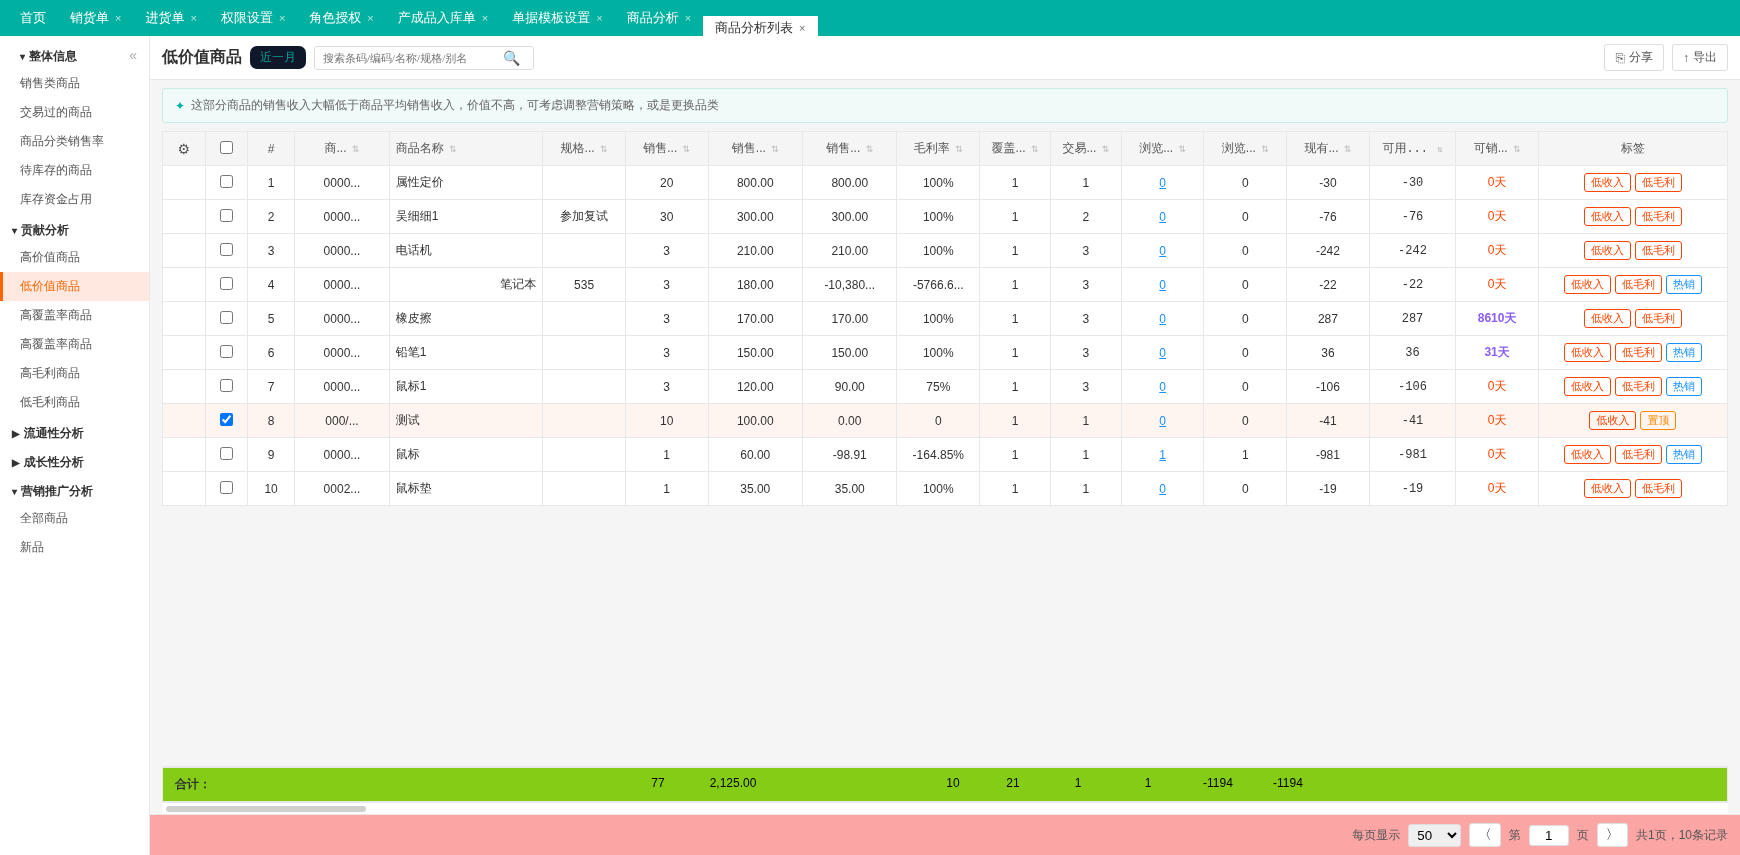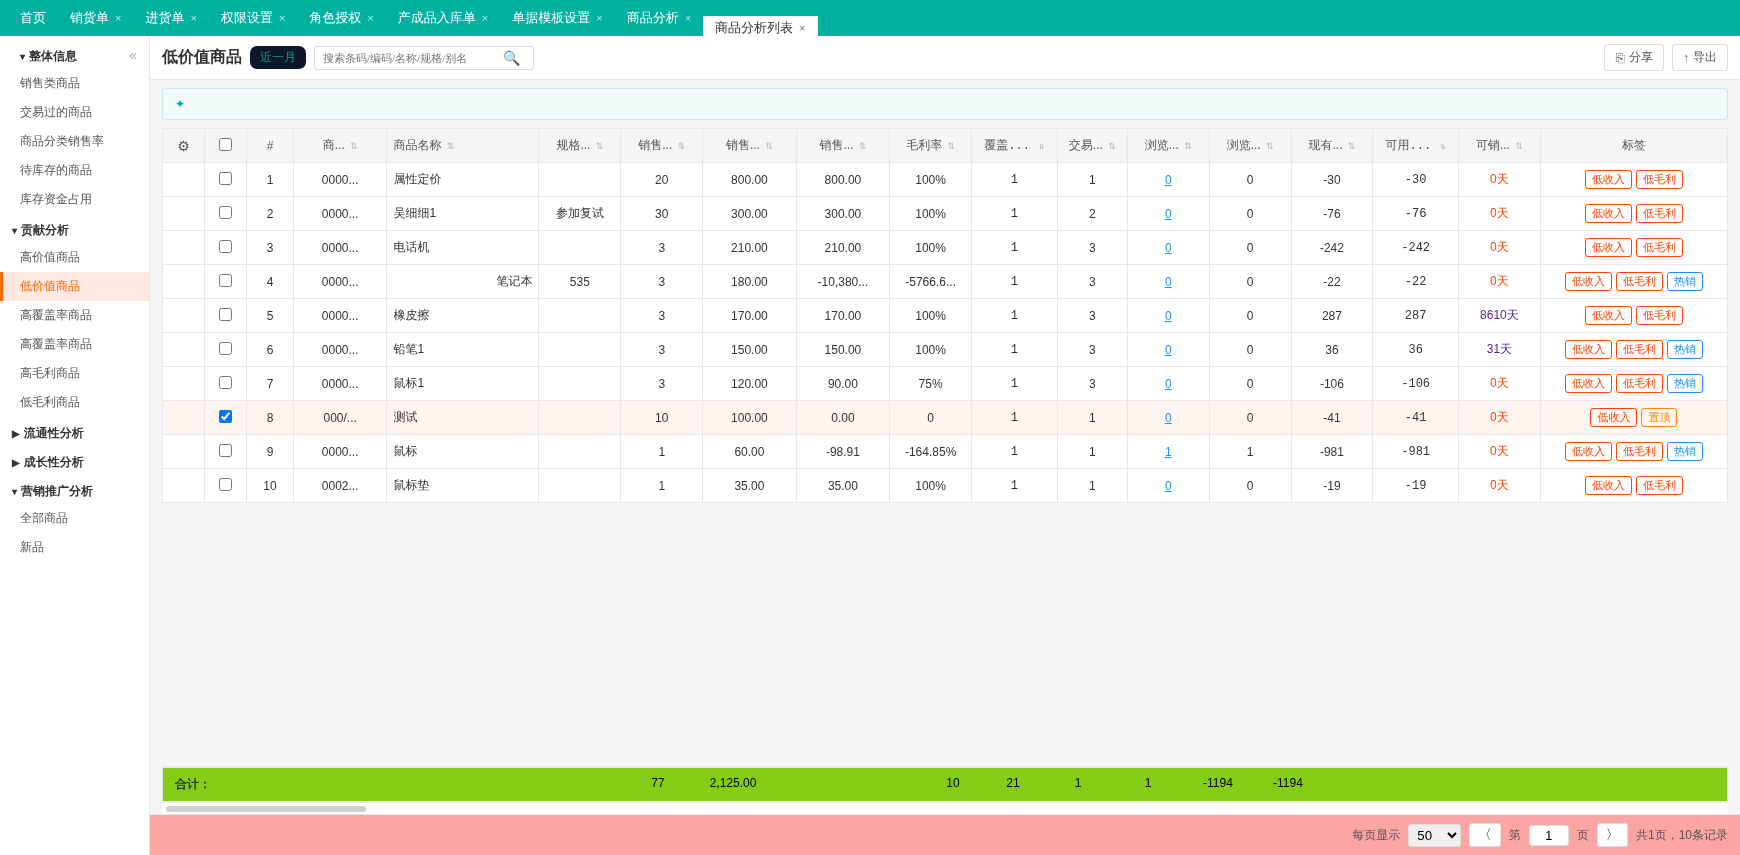--- a/index.html
+++ b/index.html
@@ -45,32 +45,32 @@
     th { padding: 8px 6px; text-align: center; font-weight: normal; color: #555; border: 1px solid #e8e8e8; font-size: 12px; white-space: nowrap; position: relative; cursor: pointer; }
     th .sort-arrows { font-size: 9px; color: #bbb; margin-left: 2px; }
     td { padding: 7px 6px; text-align: center; border: 1px solid #e8e8e8; color: #333; font-size: 12px; white-space: nowrap; }
     tr.highlighted td { background: #fff5f0; }
     .tag { display: inline-block; padding: 1px 6px; border-radius: 3px; font-size: 11px; margin: 0 2px; }
     .tag-red { color: #ff4400; border: 1px solid #ff4400; }
     .tag-orange { color: #ff8800; border: 1px solid #ff8800; }
     .tag-blue { color: #1890ff; border: 1px solid #1890ff; }
     .link { color: #1890ff; text-decoration: underline; cursor: pointer; }
     .days-red { color: #ff4400; }
-    .days-normal { color: #4c1d95; }
+    .days-normal { color: #8b5cf6; font-weight: bold; }
     .col-settings { width: 36px; }
     .col-checkbox { width: 36px; }
     .col-num { width: 40px; }
     .col-code { width: 80px; }
     .col-name { width: 130px; text-align: left; }
     .col-spec { width: 70px; }
     .col-sale { width: 70px; }
     .col-sale2 { width: 80px; }
     .col-sale3 { width: 80px; }
     .col-gross { width: 70px; }
-    .col-cover { width: 60px; font-family: Liberation Mono, monospace; }
+    .col-cover { width: 60px; }
     .col-trade { width: 60px; }
     .col-browse { width: 70px; }
     .col-browse2 { width: 70px; }
     .col-stock { width: 70px; }
     .col-avail { width: 70px; font-family: Liberation Mono, monospace; }
     .col-sellable { width: 70px; }
     .col-tag { width: 160px; }
 
     
     .table-footer { background: #84cc16; border: 1px solid #e8e8e8; border-top: 2px solid #e8e8e8; padding: 8px 12px; display: flex; margin: 0 12px; }
@@ -185,20 +185,21 @@
         </button>
         <button class="action-btn">
           <span>↑</span>
           <span>导出</span>
         </button>
       </div>
     </div>
 
     <div class="notice-bar">
       <span class="notice-icon">✦</span>
+      <span>这部分商品的销售收入大幅低于商品平均销售收入，价值不高，可考虑调整营销策略，或是更换品类</span>
     </div>
 
     <div class="table-container">
       <table>
         <thead>
           <tr>
             <th class="col-settings"><span class="gear-icon">⚙</span></th>
             <th class="col-checkbox"><input type="checkbox" style=""></th>
             <th class="col-num">#</th>
             <th class="col-code">商... <span class="sort-arrows">⇅</span></th>

